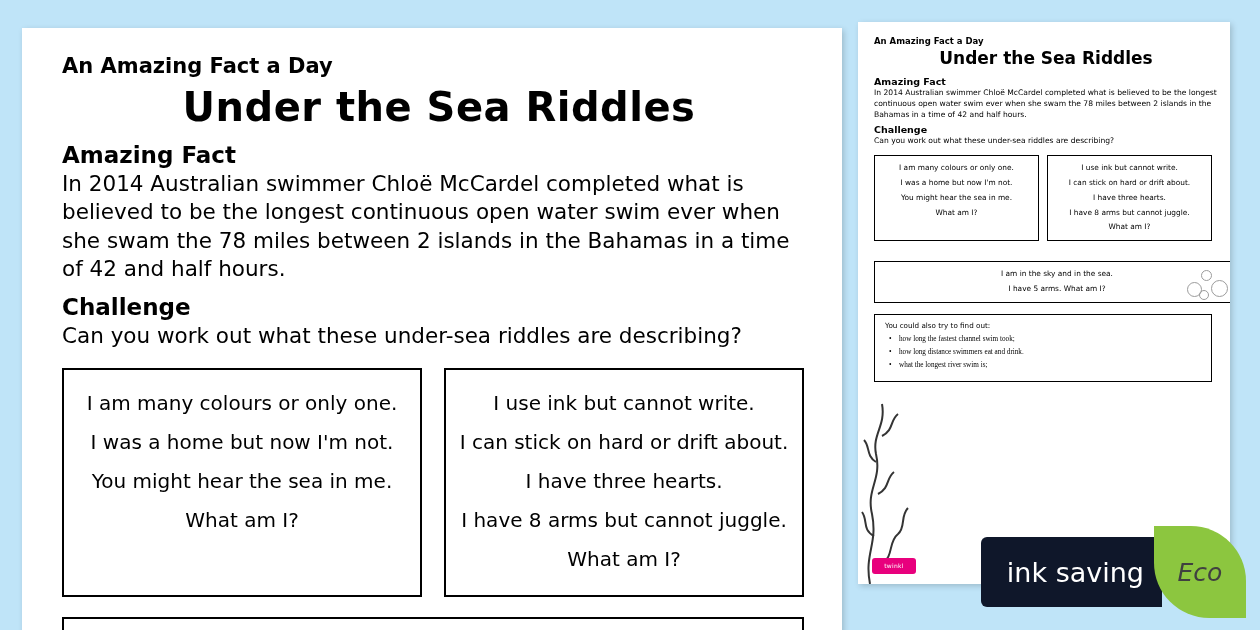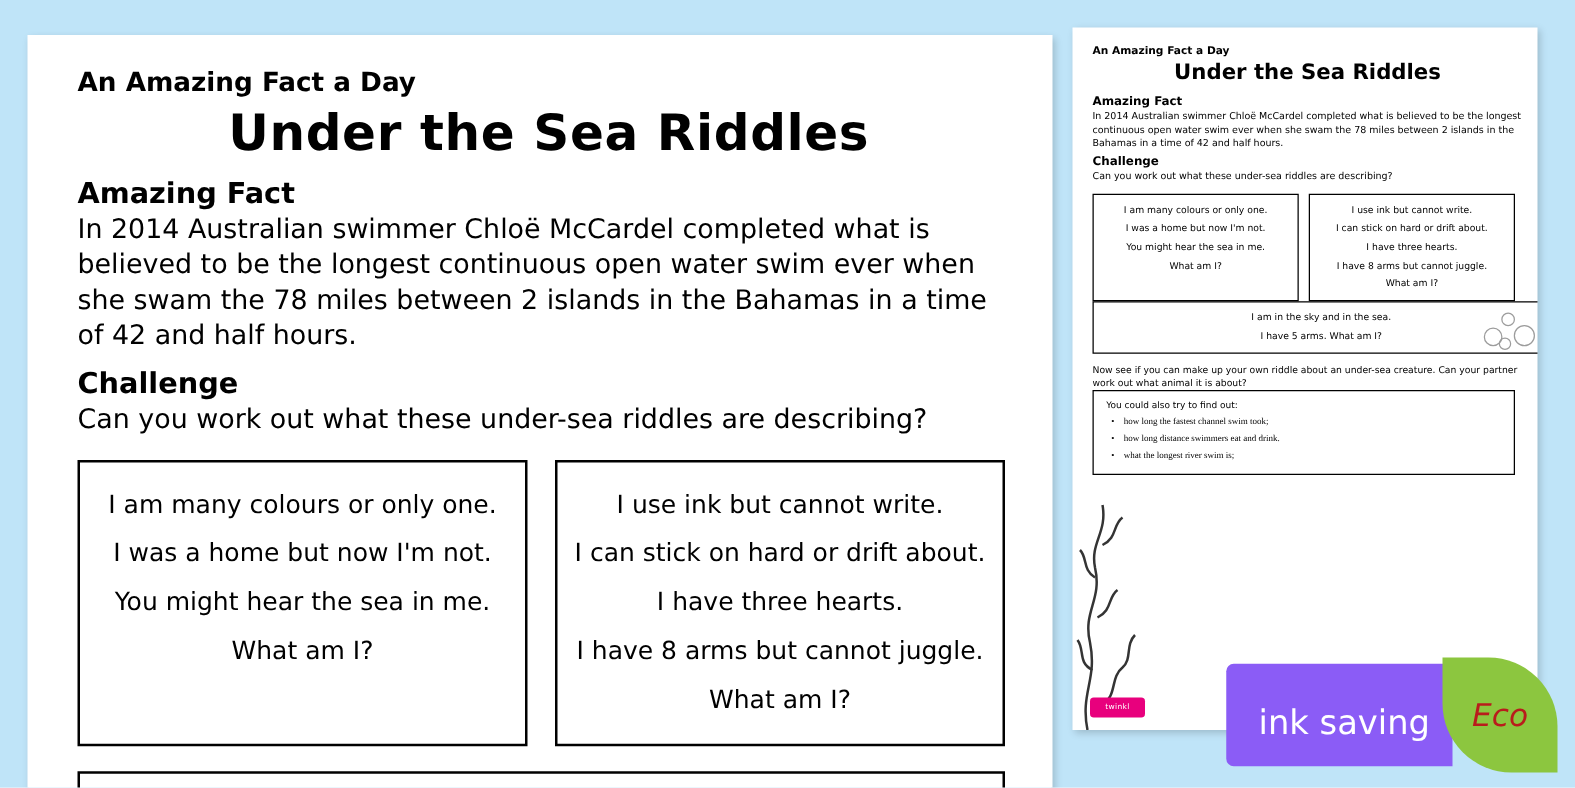--- a/index.html
+++ b/index.html
@@ -145,24 +145,24 @@
     gap: 8px;
     margin-top: 8px;
   }
   .t-box {
     border: 1px solid #000;
     box-sizing: border-box;
     text-align: center;
     padding: 5px 4px;
   }
   .t-box.half { width: 165px; }
-  .t-box.wide { width: 366px; margin-top: 0; position: relative; }
+  .t-box.wide { width: 366px; margin-top: 20px; position: relative; }
   .t-box.tips {
     width: 338px;
-    margin-top: 0;
+    margin-top: 11px;
     text-align: left;
     padding: 6px 8px 8px 10px;
     position: relative;
   }
   .t-line {
     font-family: "DejaVu Sans", sans-serif;
     font-size: 7.4px;
     line-height: 2.0;
     color: #000;
   }
@@ -237,25 +237,25 @@
   
   .eco-wrap {
     position: absolute;
     right: 14px;
     bottom: 22px;
     display: flex;
     align-items: center;
     height: 72px;
   }
   .eco-pill {
-    background: #8b5cf6;
+    background: #0f172a;
     color: #ffffff;
     font-family: "DejaVu Sans", sans-serif;
     font-size: 27px;
-    padding: 24px 18px 12px 26px;
+    padding: 12px 18px 12px 26px;
     border-radius: 6px 0 0 6px;
     height: 46px;
     display: flex;
     align-items: center;
     box-sizing: content-box;
   }
   .eco-leaf {
     width: 92px;
     height: 92px;
     position: relative;
@@ -267,21 +267,21 @@
     background: #8cc63f;
     border-radius: 0 60% 0 60%;
     transform: rotate(0deg);
   }
   .eco-leaf .leaftext {
     position: absolute;
     inset: 0;
     display: flex;
     align-items: center;
     justify-content: center;
-    color: #b91c1c;
+    color: #404040;
     font-family: "DejaVu Sans", sans-serif;
     font-size: 25px;
     font-style: italic;
   }
 </style>
 </head>
 <body>
 
 <div class="stage">
 
@@ -363,21 +363,20 @@
         <div class="t-line">I am in the sky and in the sea.</div>
         <div class="t-line">I have 5 arms. What am I?</div>
         <div class="t-bubbles">
           <div class="t-bubble" style="left:2px; top:14px; width:13px; height:13px;"></div>
           <div class="t-bubble" style="left:16px; top:2px; width:9px; height:9px;"></div>
           <div class="t-bubble" style="left:26px; top:12px; width:15px; height:15px;"></div>
           <div class="t-bubble" style="left:14px; top:22px; width:8px; height:8px;"></div>
         </div>
       </div>
 
-      <p class="t-note">Now see if you can make up your own riddle about an under-sea creature. Can your partner work out what animal it is about?</p>
 
       <div class="t-box tips">
         <p class="t-tip-intro">You could also try to find out:</p>
         <ul class="t-tips-list">
           <li>how long the fastest channel swim took;</li>
           <li>how long distance swimmers eat and drink.</li>
           <li>what the longest river swim is;</li>
         </ul>
       </div>
     </div>

